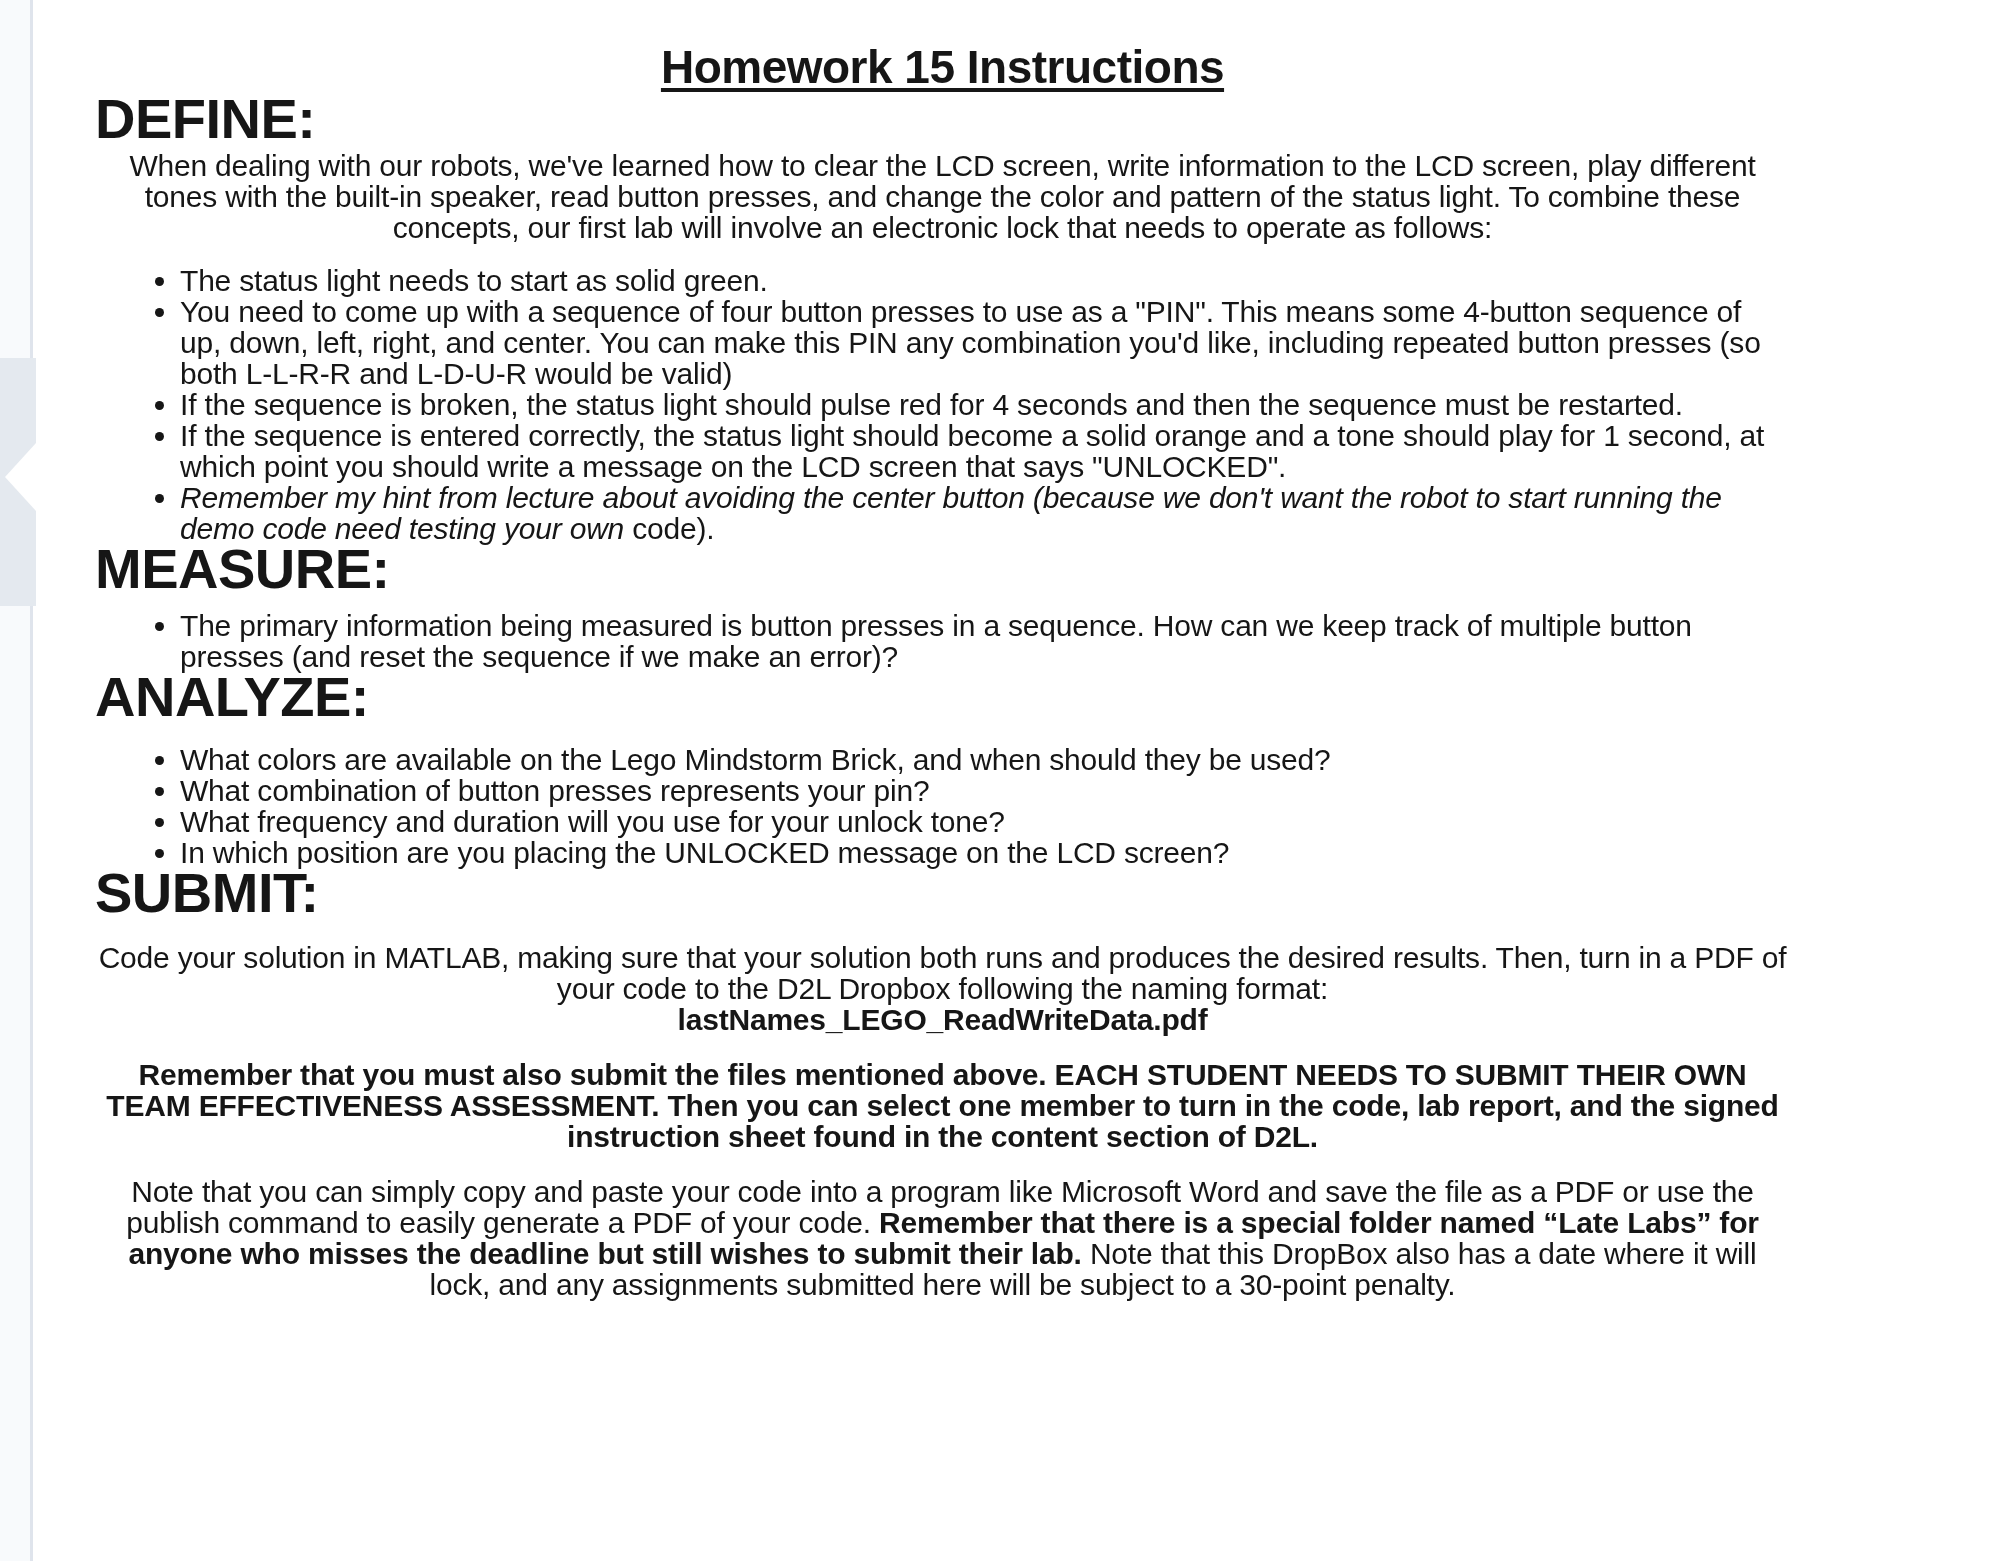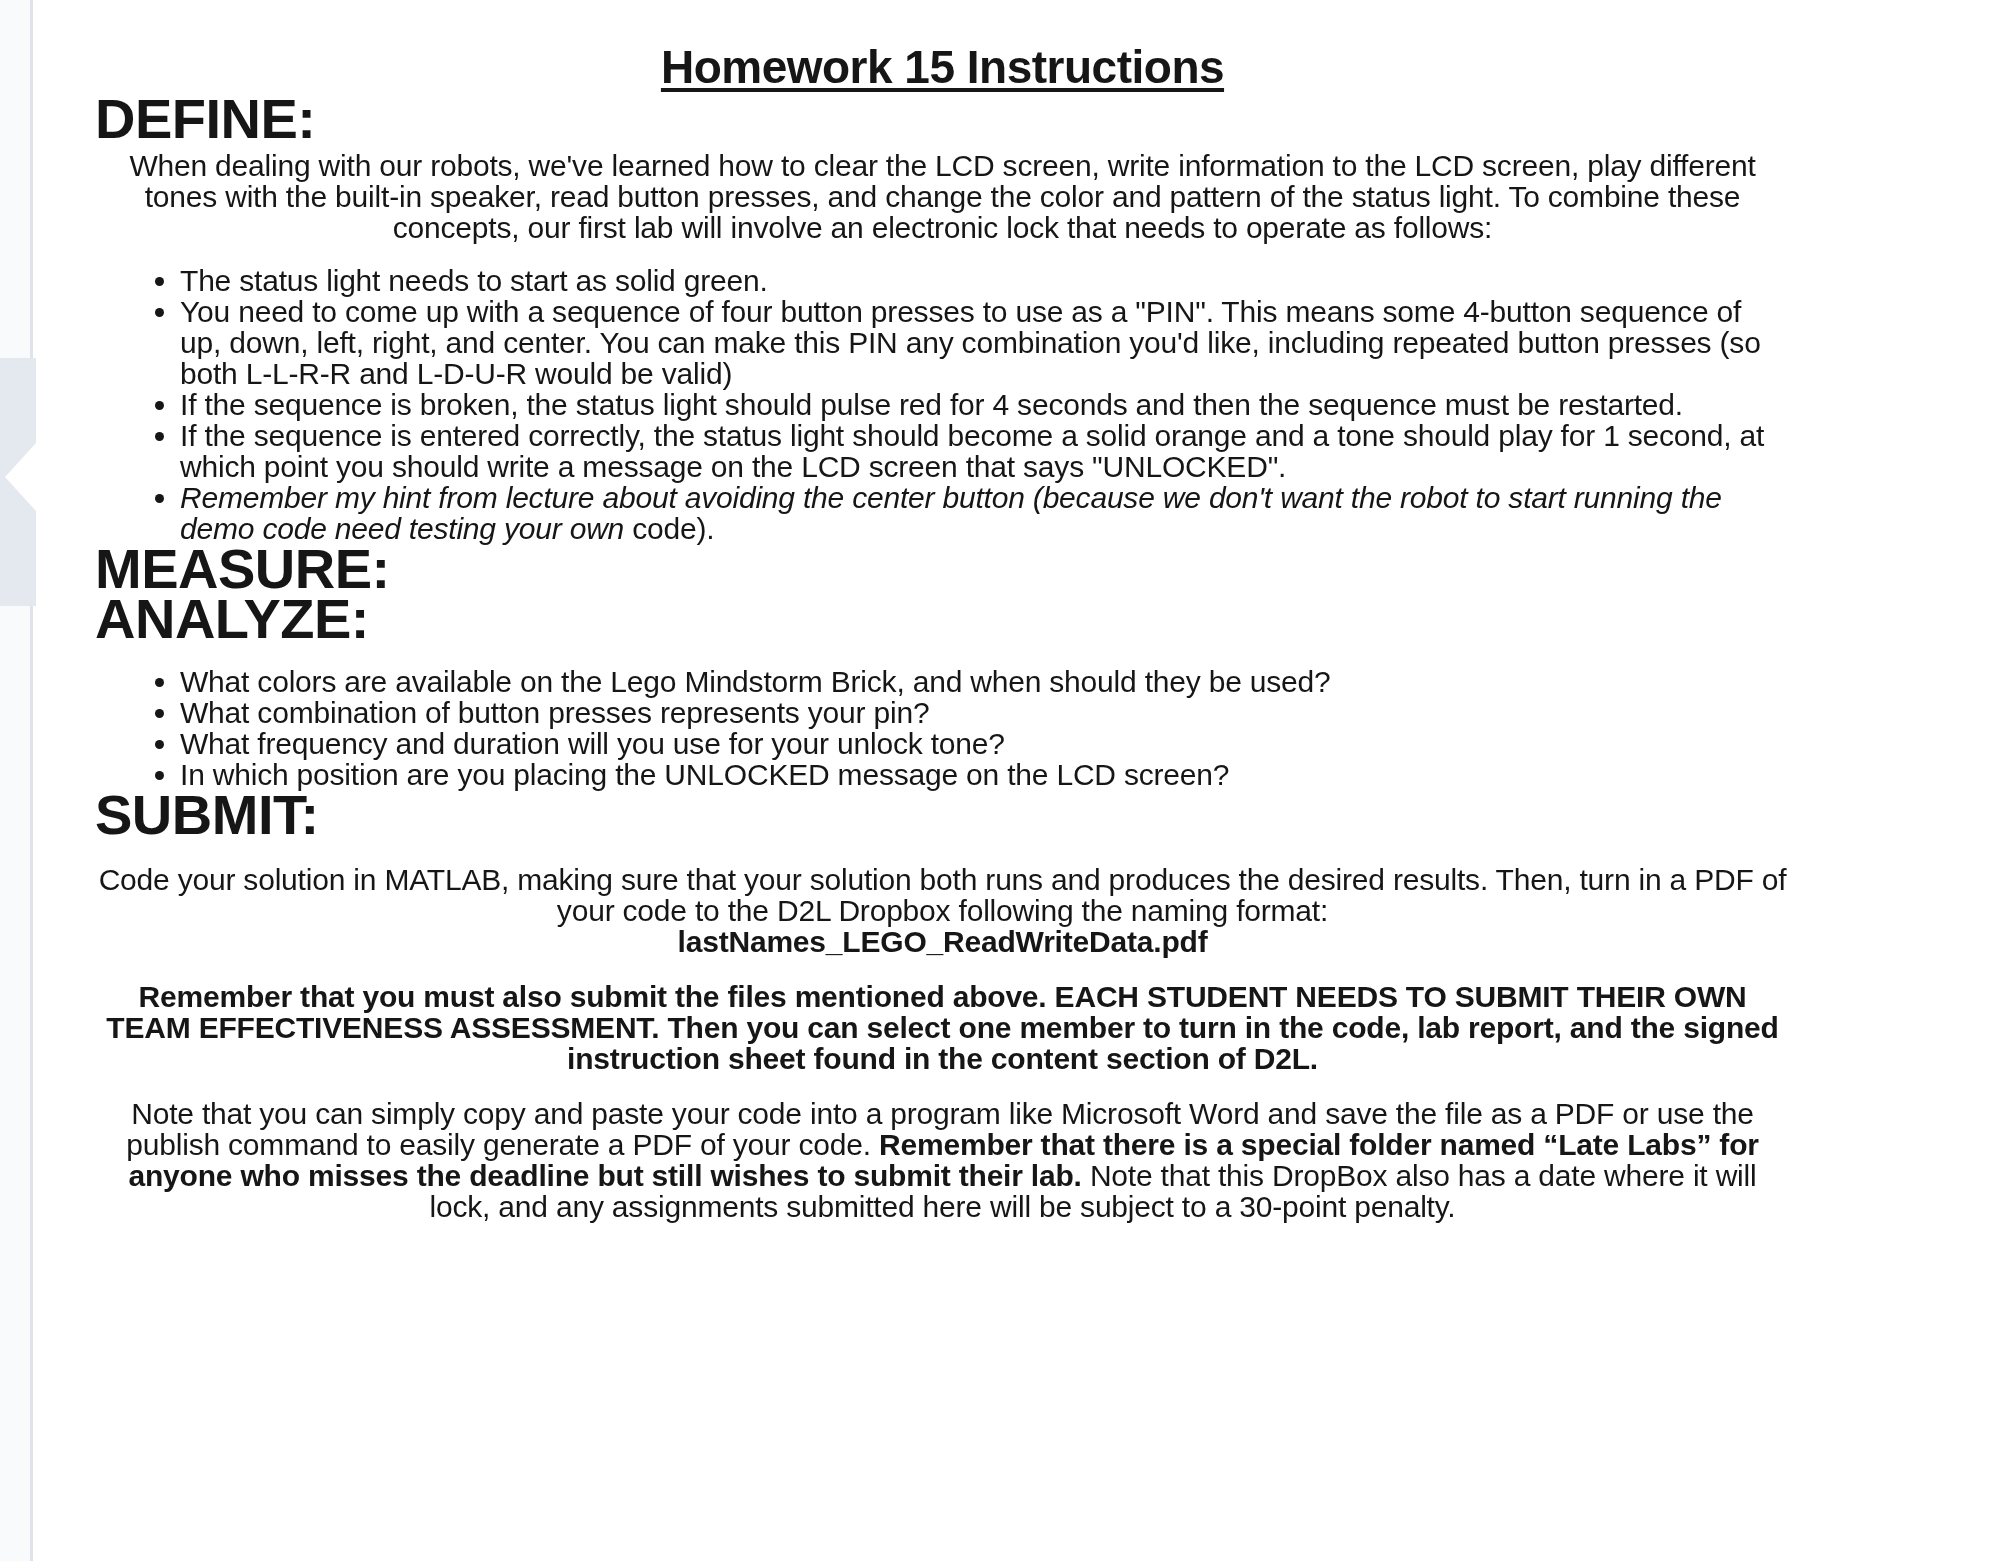--- a/index.html
+++ b/index.html
@@ -115,20 +115,23 @@
 
   <ul class="tight define-list">
     <li>The status light needs to start as solid green.</li>
     <li>You need to come up with a sequence of four button presses to use as a "PIN". This means some 4-button sequence of up, down, left, right, and center. You can make this PIN any combination you'd like, including repeated button presses (so both L-L-R-R and L-D-U-R would be valid)</li>
     <li>If the sequence is broken, the status light should pulse red for 4 seconds and then the sequence must be restarted.</li>
     <li>If the sequence is entered correctly, the status light should become a solid orange and a tone should play for 1 second, at which point you should write a message on the LCD screen that says "UNLOCKED".</li>
     <li class="hint"><em>Remember my hint from lecture about avoiding the center button (because we don't want the robot to start running the demo code need testing your own </em><span>code).</span></li>
   </ul>
 
   <h2 class="sec sec-measure">MEASURE:</h2>
+  <ul class="tight measure-list">
+    <li>The primary information being measured is button presses in a sequence. How can we keep track of multiple button presses (and reset the sequence if we make an error)?</li>
+  </ul>
 
   <h2 class="sec sec-analyze">ANALYZE:</h2>
   <ul class="tight analyze-list">
     <li>What colors are available on the Lego Mindstorm Brick, and when should they be used?</li>
     <li>What combination of button presses represents your pin?</li>
     <li>What frequency and duration will you use for your unlock tone?</li>
     <li>In which position are you placing the UNLOCKED message on the LCD screen?</li>
   </ul>
 
   <h2 class="sec sec-improve">SUBMIT:</h2>

